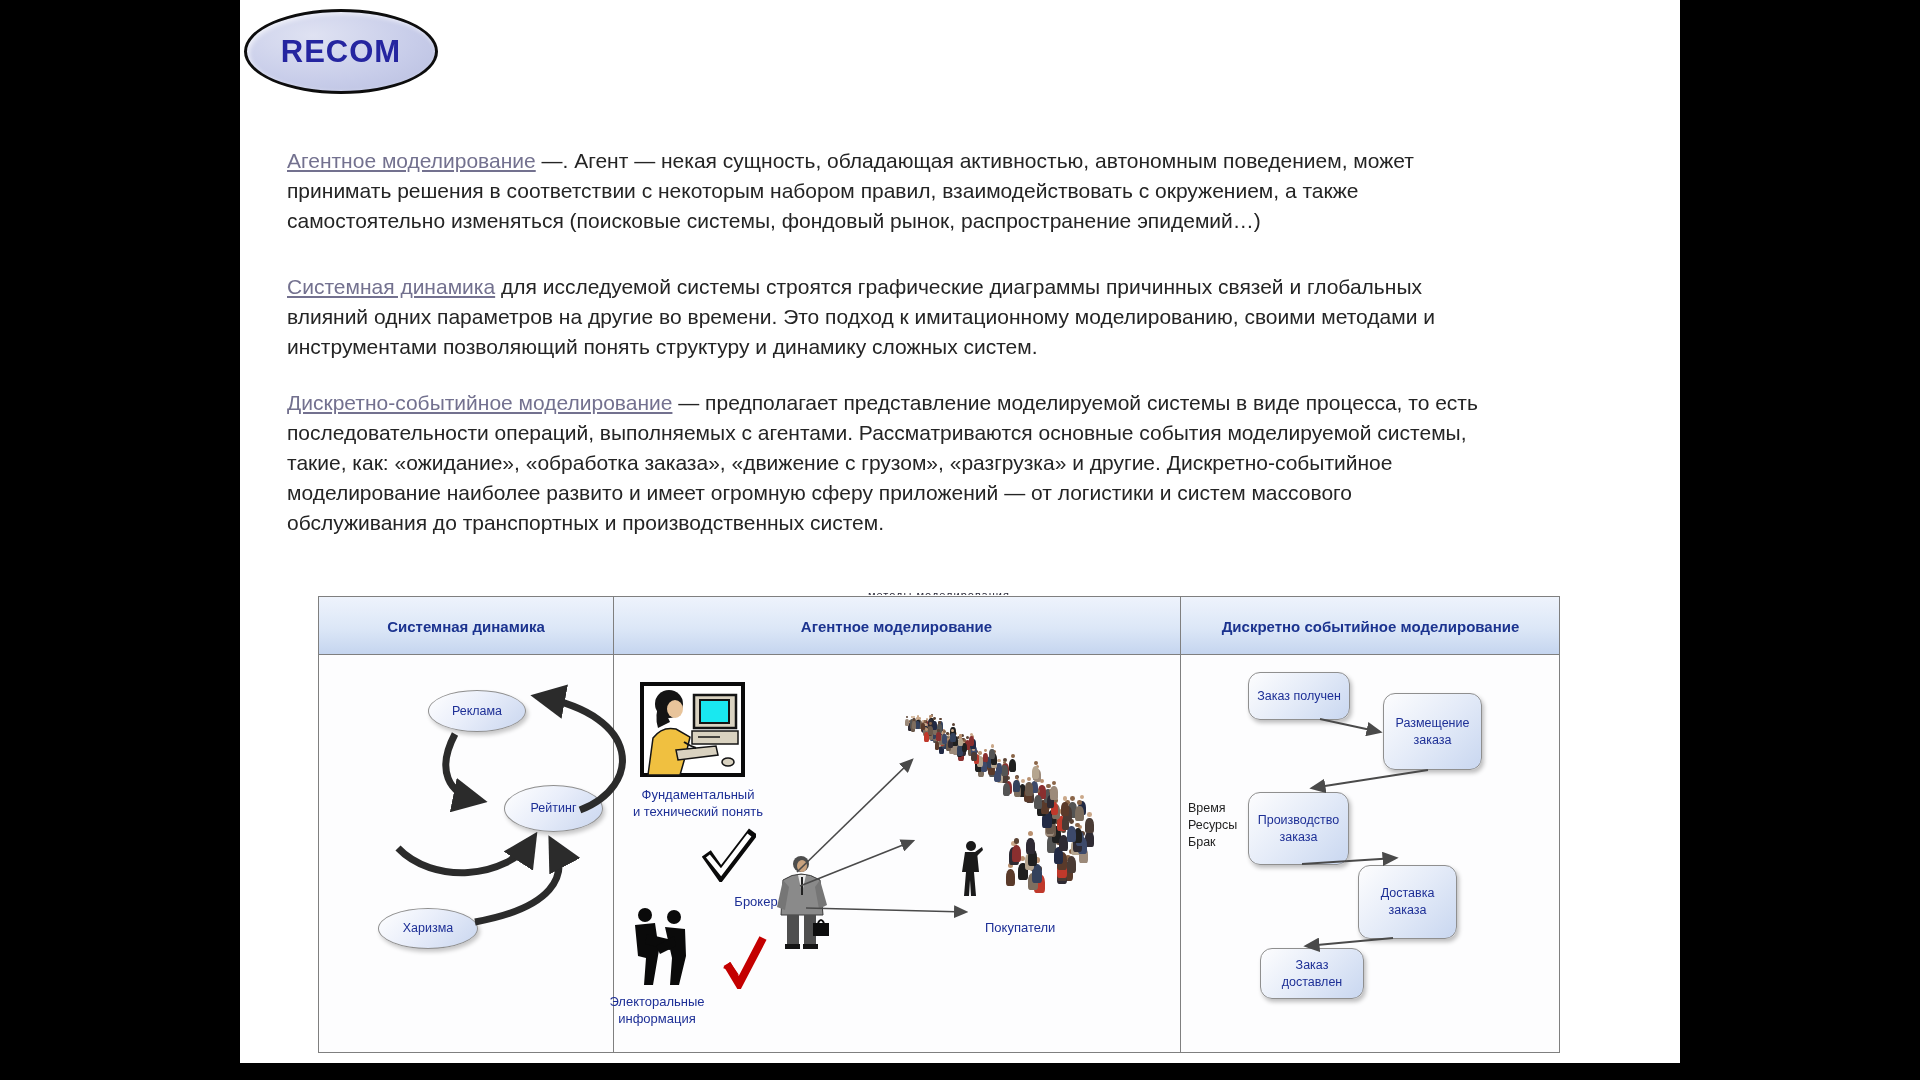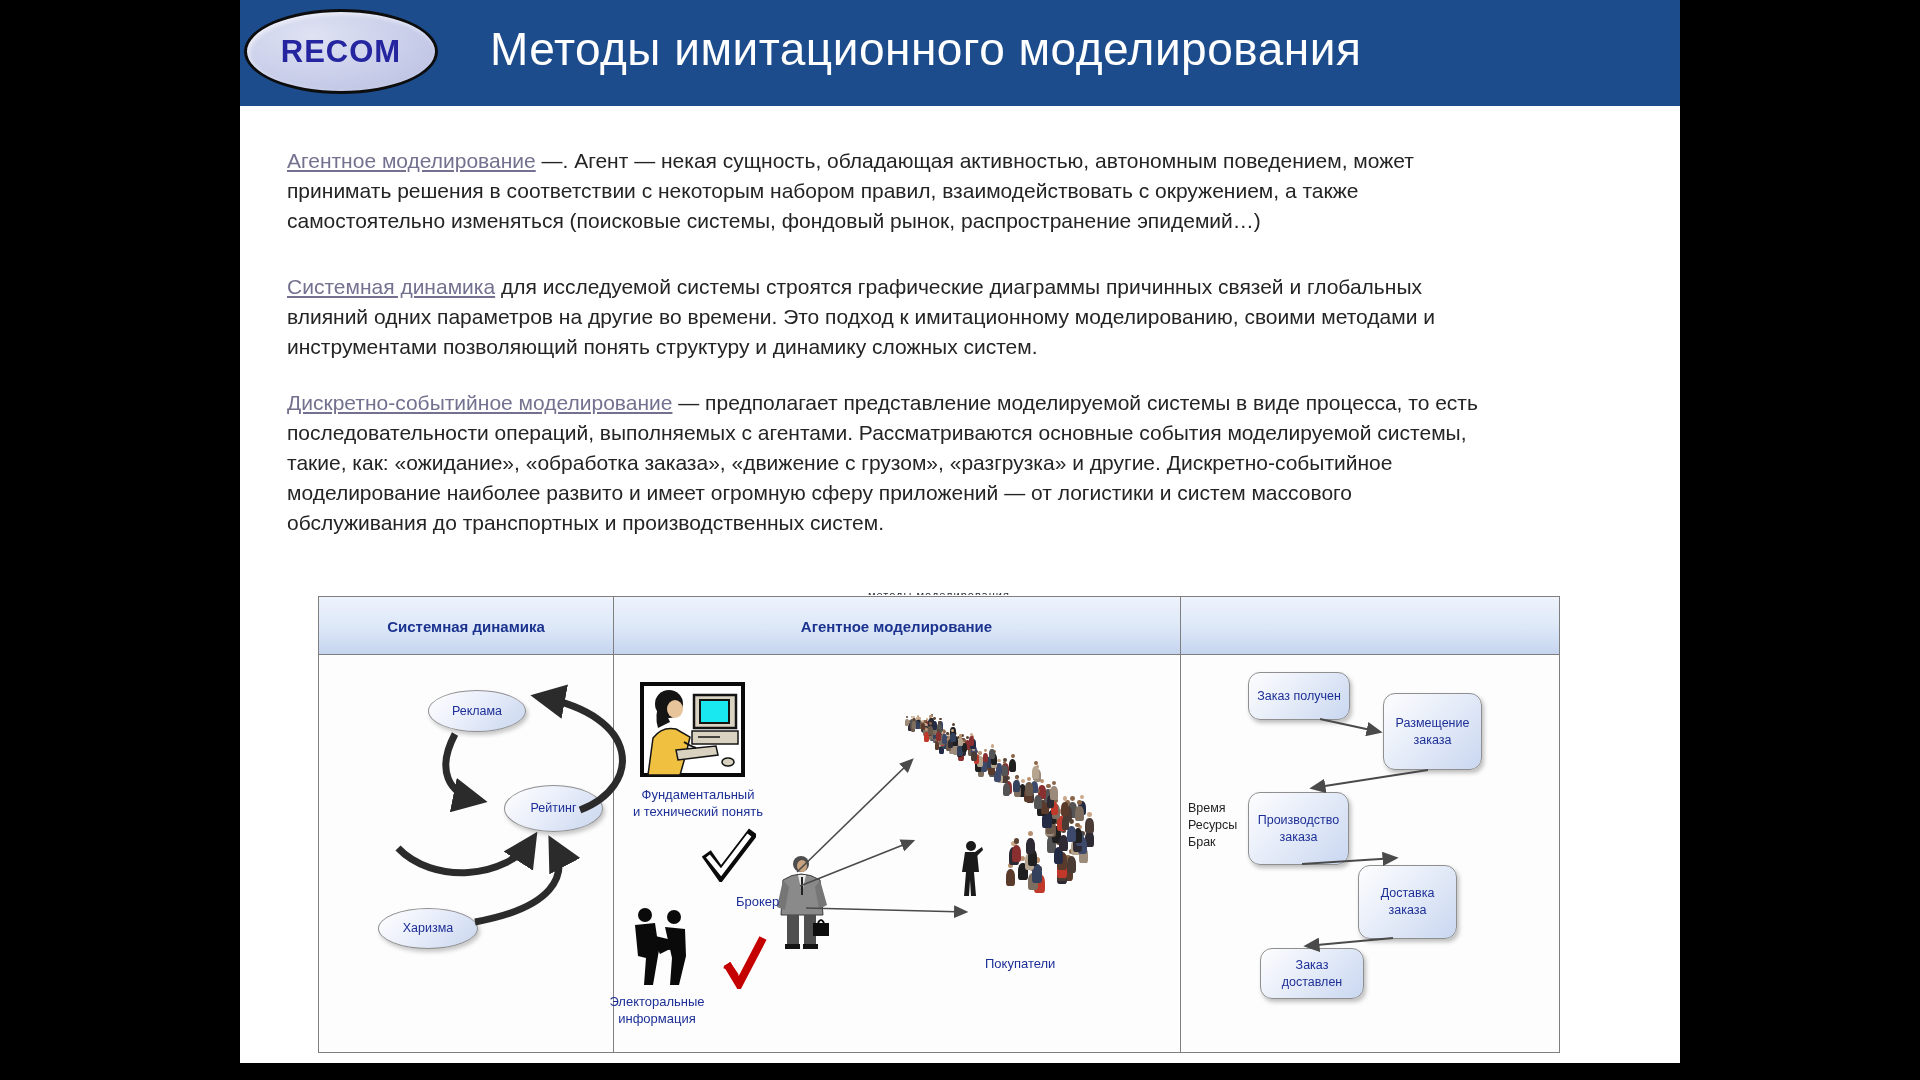--- a/index.html
+++ b/index.html
@@ -78,23 +78,20 @@
   svg.overlay{position:absolute;left:0;top:0;pointer-events:none;}
   
   .crowd{position:absolute;left:663px;top:710px;width:230px;height:192px;}
   .crowd i{position:absolute;display:block;}
 </style>
 </head>
 <body>
 
 <div class="slide">
 
-  <div class="banner">
-    <div class="banner-title">Методы имитационного моделирования</div>
-  </div>
   <div class="logo-ellipse">
     <span class="logo-text">RECOM</span>
   </div>
 
   <div class="para" style="top:146px;"><span class="term">Агентное моделирование</span><span> —. Агент — некая сущность, обладающая активностью, автономным поведением, может
 принимать решения в соответствии с некоторым набором правил, взаимодействовать с окружением, а также
 самостоятельно изменяться (поисковые системы, фондовый рынок, распространение эпидемий…)</span></div>
 
   <div class="para" style="top:388px;"><span class="term">Дискретно-событийное моделирование</span><span> — предполагает представление моделируемой системы в виде процесса, то есть
 последовательности операций, выполняемых с агентами. Рассматриваются основные события моделируемой системы,
@@ -109,20 +106,21 @@
   <div class="caption-clip">
     <span>методы моделирования</span>
   </div>
 
   <div class="dtable">
     <div class="header-row"></div>
     <div class="vline" style="left:294px;"></div>
     <div class="vline" style="left:861px;"></div>
     <div class="th" style="left:0;width:294px;">Системная динамика</div>
     <div class="th" style="left:294px;width:567px;">Агентное моделирование</div>
+    <div class="th" style="left:861px;width:381px;">Дискретно событийное моделирование</div>
   </div>
 
   <div class="sd-node" style="left:188px;top:690px;width:96px;height:40px;">Реклама</div>
   <div class="sd-node" style="left:264px;top:785px;width:97px;height:45px;">Рейтинг</div>
   <div class="sd-node" style="left:138px;top:908px;width:98px;height:39px;">Харизма</div>
 
   <svg class="art" style="left:400px;top:682px;" width="105" height="95" viewBox="0 0 105 95">
     <rect x="2" y="2" width="101" height="91" fill="#ffffff" stroke="#0a0a0a" stroke-width="4"></rect>
     <circle cx="29" cy="22" r="14" fill="#141414"></circle>
     <ellipse cx="35" cy="27" rx="8" ry="9" fill="#e8c49a"></ellipse>
@@ -154,21 +152,21 @@
     <line x1="27" y1="22" x2="27" y2="40" stroke="#222" stroke-width="2"></line>
     <path d="M8,25 L2,52 L10,55 L14,32 Z" fill="#767676"></path>
     <path d="M45,25 L52,50 L44,54 L40,32 Z" fill="#767676"></path>
     <rect x="12" y="60" width="12" height="30" fill="#4f4f4f"></rect>
     <rect x="29" y="60" width="12" height="30" fill="#4f4f4f"></rect>
     <rect x="10" y="89" width="15" height="5" fill="#141414"></rect>
     <rect x="28" y="89" width="15" height="5" fill="#141414"></rect>
     <rect x="38" y="68" width="16" height="13" fill="#0d0d0d"></rect>
     <path d="M43,68 Q46,62 49,68" stroke="#0d0d0d" stroke-width="2" fill="none"></path>
   </svg>
-  <div class="diagram-label" style="left:496px;top:893px;width:60px;text-align:left;">Брокер</div>
+  <div class="diagram-label" style="left:486px;top:893px;width:60px;text-align:center;">Брокер</div>
 
   <svg class="art" style="left:392px;top:906px;" width="56" height="80" viewBox="0 0 56 80">
     <g fill="#0a0a0a">
       <circle cx="13" cy="9" r="7"></circle>
       <path d="M3,19 L23,17 L27,44 L21,79 L12,79 L14,52 L6,50 Z"></path>
       <circle cx="42" cy="11" r="7"></circle>
       <path d="M33,21 L53,23 L54,50 L47,79 L38,79 L40,52 Z"></path>
       <path d="M15,28 L40,34 L38,44 L13,38 Z"></path>
       <path d="M42,30 L24,40 L28,48 L44,40 Z"></path>
     </g>
@@ -514,21 +512,21 @@
       <i style="left: 34.4px; top: 19.1px; width: 2.5px; height: 2.5px; background: rgb(91, 67, 52); border-radius: 50%;"></i>
     </div>
 
   <svg class="art" style="left:720px;top:840px;" width="24" height="60" viewBox="0 0 24 60">
     <g fill="#1a1a1a">
       <circle cx="11" cy="6" r="5"></circle>
       <path d="M5,12 L17,12 L19,32 L14,32 L16,56 L11,56 L10,40 L9,56 L4,56 L6,32 L2,32 Z"></path>
       <path d="M15,12 L22,7 L23,10 L17,16 Z"></path>
     </g>
   </svg>
-  <div class="diagram-label" style="left:745px;top:919px;width:120px;text-align:left;margin-top:36px;">Покупатели</div>
+  <div class="diagram-label" style="left:745px;top:919px;width:120px;text-align:left;">Покупатели</div>
 
   <div class="flow-node" style="left:1008px;top:672px;width:100px;height:46px;">Заказ получен</div>
   <div class="flow-node" style="left:1143px;top:693px;width:97px;height:75px;">Размещение
 заказа</div>
   <div class="flow-node" style="left:1008px;top:792px;width:99px;height:71px;">Производство
 заказа</div>
   <div class="flow-node" style="left:1118px;top:865px;width:97px;height:72px;">Доставка
 заказа</div>
   <div class="flow-node" style="left:1020px;top:948px;width:102px;height:49px;">Заказ
 доставлен</div>

